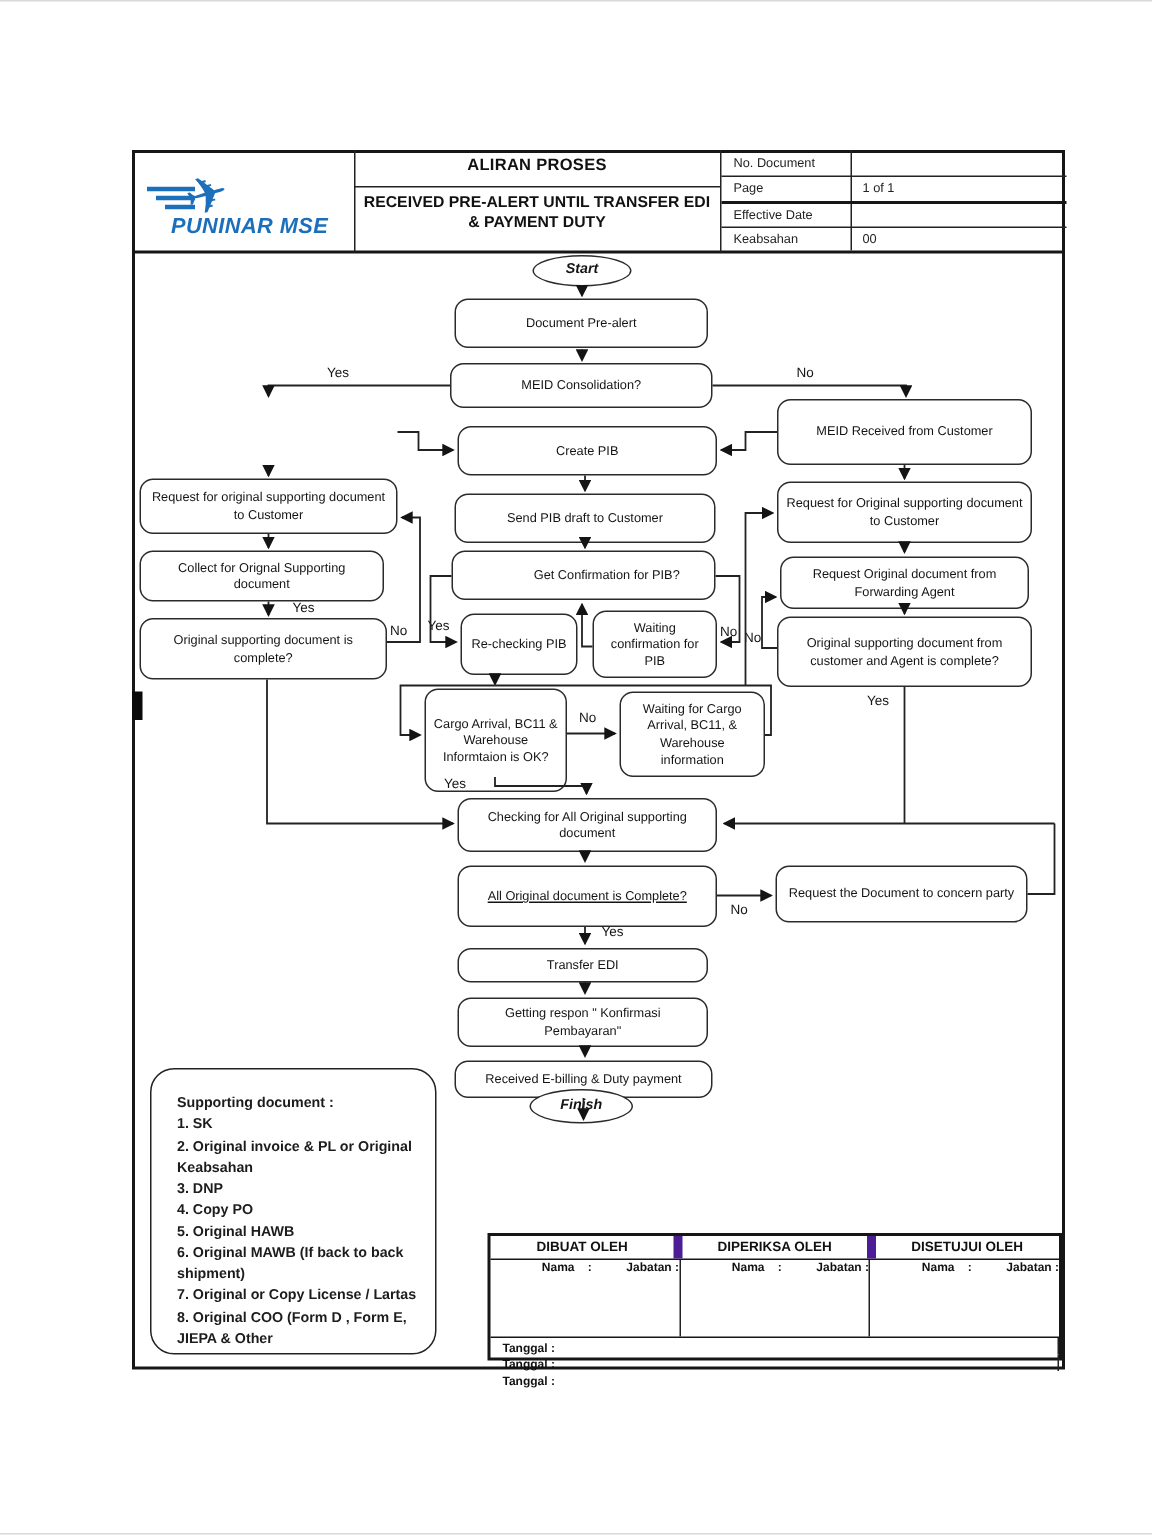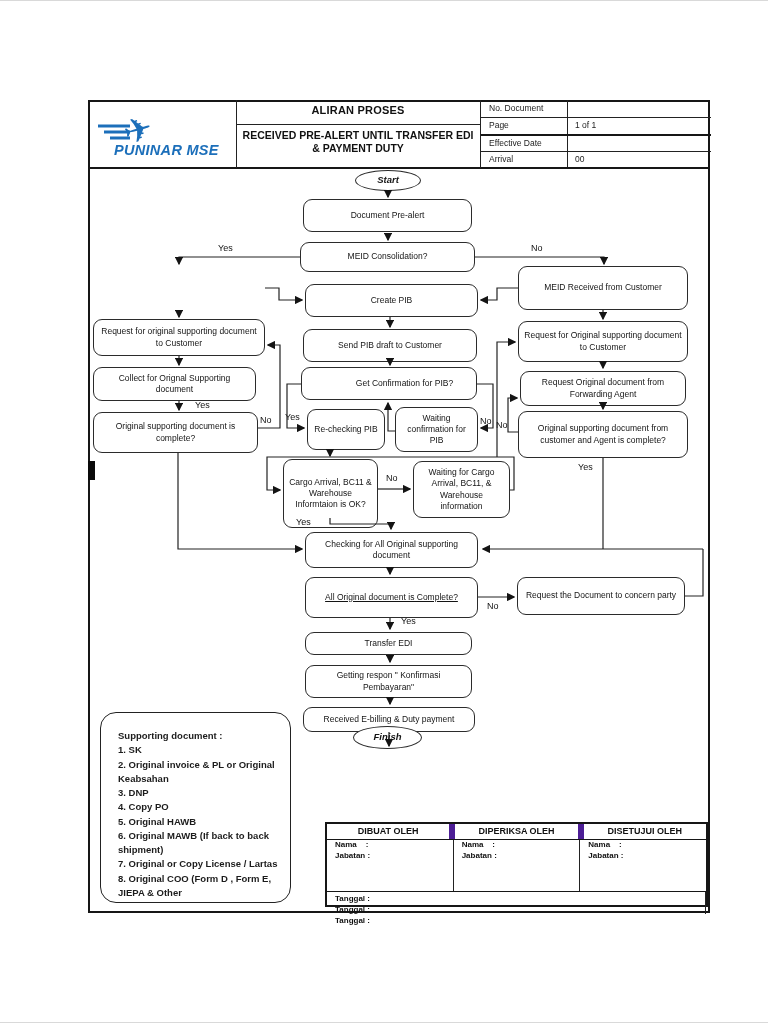--- a/index.html
+++ b/index.html
@@ -37,21 +37,21 @@
   .suppBox{position:absolute;left:100px;top:712px;width:191px;height:191px;box-sizing:border-box;
            border:1.5px solid #222;border-radius:16px;padding:16px 10px 14px 17px;}
   .suppBox div{font-size:9.5px;font-weight:600;line-height:1.5;color:#1c1c1c;}
 
   
   .appr{position:absolute;left:325px;top:822px;width:383px;height:85px;box-sizing:border-box;border:2px solid #161616;background:#fff;}
   .apprHead{display:flex;height:15px;border-bottom:1.5px solid #161616;}
   .apprHead div{flex:1;border-right:6px solid #4c1d95;box-sizing:border-box;text-align:center;font-weight:bold;font-size:9px;padding-top:2px;}
   .apprHead div:last-child{border-right:none;}
   .apprBody{display:flex;height:51px;}
-  .apprBody .cell{flex:1;border-right:1px solid #222;box-sizing:border-box;display:flex;flex-direction:column;padding:0 0 2px 8px;}
+  .apprBody .cell{flex:1;border-right:1px solid #222;box-sizing:border-box;display:flex;flex-direction:row;justify-content:flex-end;padding:0 0 2px 8px;gap:23px;}
   .apprBody .cell:last-child{border-right:none;}
   .apprBody .lbl{font-size:8px;font-weight:bold;white-space:pre;line-height:1.35;}
   .apprFoot{display:flex;height:14px;border-top:1.5px solid #161616;flex-direction:column;}
   .apprFoot div{flex:1;border-right:1px solid #222;box-sizing:border-box;font-size:8px;font-weight:bold;padding:2px 0 0 8px;white-space:pre;}
   .apprFoot div:last-child{border-right:none;}
 
   .artifact{position:absolute;left:88px;top:461px;width:7px;height:19px;background:#0a0a0a;}
 </style>
 </head>
 <body>
@@ -89,21 +89,21 @@
     <span class="infoLabel">Page</span>
     <span class="infoValue">1 of 1</span>
   </div>
   <div class="infoHline infoHlineThick" style="top:134px;"></div>
   <div class="infoRow" style="top:135px;">
     <span class="infoLabel">Effective Date</span>
     <span class="infoValue"></span>
   </div>
   <div class="infoHline" style="top:151px;"></div>
   <div class="infoRow" style="top:151px;">
-    <span class="infoLabel">Arrival</span>
+    <span class="infoLabel">Keabsahan</span>
     <span class="infoValue">00</span>
   </div>
 
   <div class="node oval" style="left:355px;top:170px;width:66px;height:21px;">Start</div>
   <div class="node" style="left:303px;top:199px;width:169px;height:33px;">Document Pre-alert</div>
   <div class="node" style="left:300px;top:242px;width:175px;height:30px;">MEID Consolidation?</div>
   <div class="node" style="left:518px;top:266px;width:170px;height:44px;">MEID Received from Customer</div>
   <div class="node" style="left:305px;top:284px;width:173px;height:33px;">Create PIB</div>
   <div class="node" style="left:93px;top:319px;width:172px;height:37px;">Request for original supporting document to Customer</div>
   <div class="node" style="left:303px;top:329px;width:174px;height:33px;">Send PIB draft to Customer</div>

